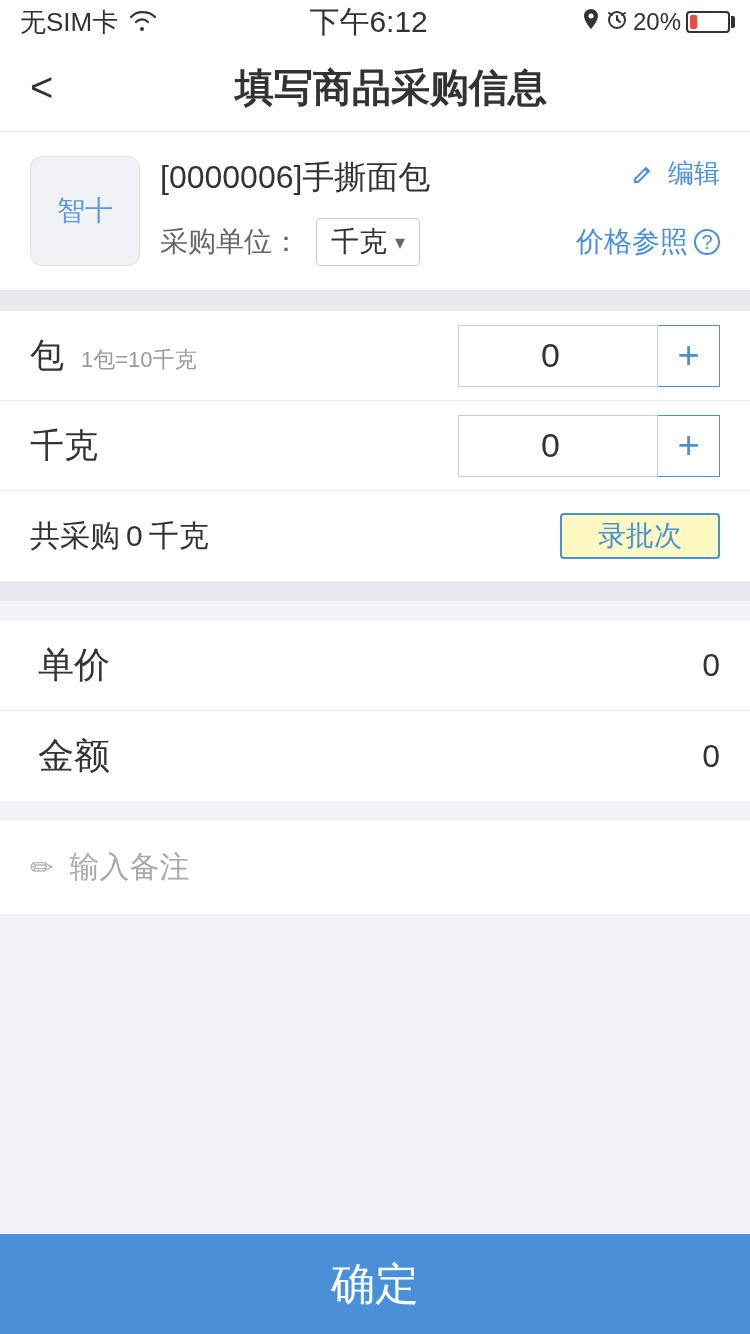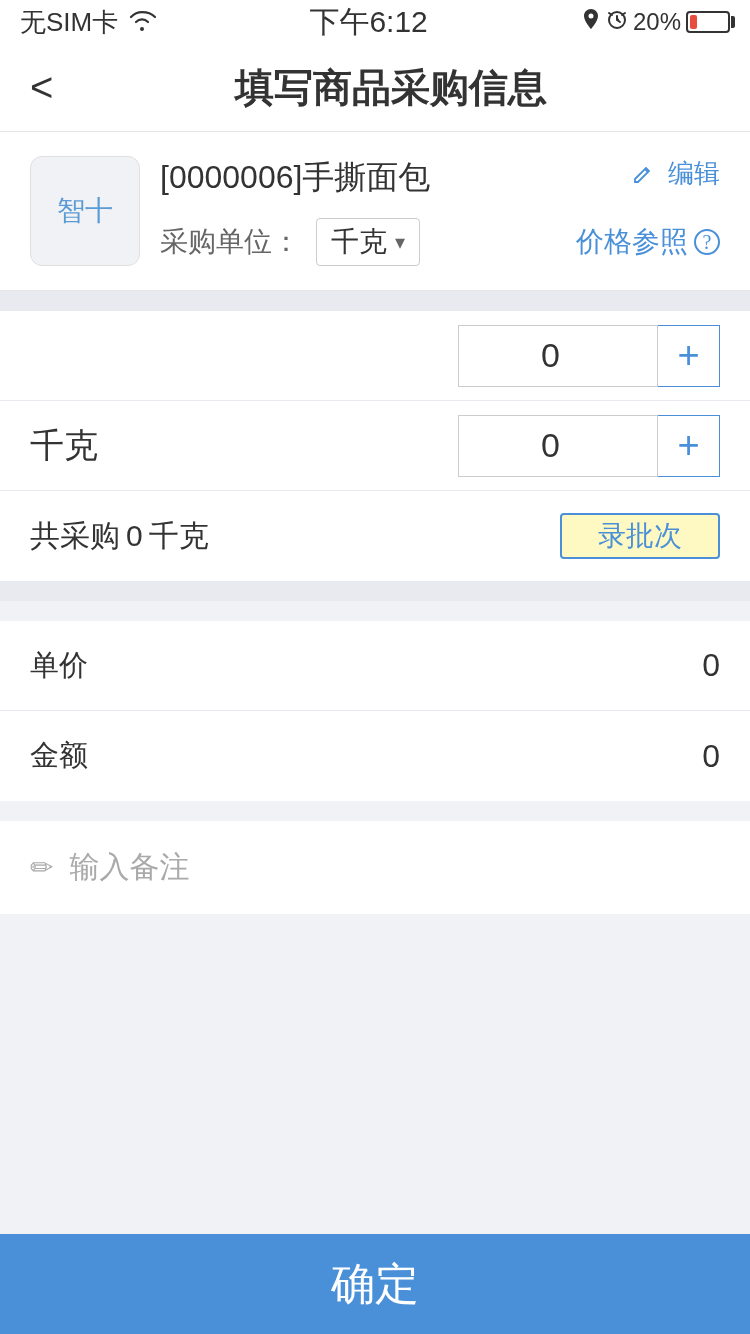--- a/index.html
+++ b/index.html
@@ -137,21 +137,20 @@
       display: flex;
       align-items: center;
       gap: 14px;
       cursor: pointer;
       white-space: nowrap;
     }
     .product-unit-row {
       display: flex;
       align-items: center;
       gap: 16px;
-      font-family: Liberation Serif, serif;
     }
     .unit-label {
       font-size: 28px;
       color: #666;
     }
     .unit-dropdown {
       display: flex;
       align-items: center;
       border: 1px solid #ccc;
       border-radius: 4px;
@@ -272,22 +271,23 @@
       margin-top: 20px;
     }
     .price-row {
       display: flex;
       align-items: center;
       padding: 0 30px;
       height: 90px;
       border-bottom: 1px solid #e8eaf0;
     }
     .price-label {
-      font-size: 29px;
-      color: #333;
+      font-size: 36px;
+      color: #333;
+      margin-left: 8px;
     }
     .price-value {
       margin-left: auto;
       font-size: 32px;
       color: #333;
     }
 
     
     .notes-section {
       background: #fff;
@@ -404,20 +404,24 @@
         </span>
       </div>
     </div>
   </div>
 
   <div class="section-divider"></div>
 
   <div class="input-section">
 
     <div class="input-row">
+      <div class="input-row-label">
+        <span class="input-label-main">包</span>
+        <span class="input-label-sub">1包=10千克</span>
+      </div>
       <div class="input-spacer"></div>
       <div class="qty-input-group">
         <input class="qty-input" type="number" value="0" style="">
         <div class="qty-plus">+</div>
       </div>
     </div>
 
     <div class="input-row">
       <div class="input-row-label">
         <span class="input-label-main">千克</span>

